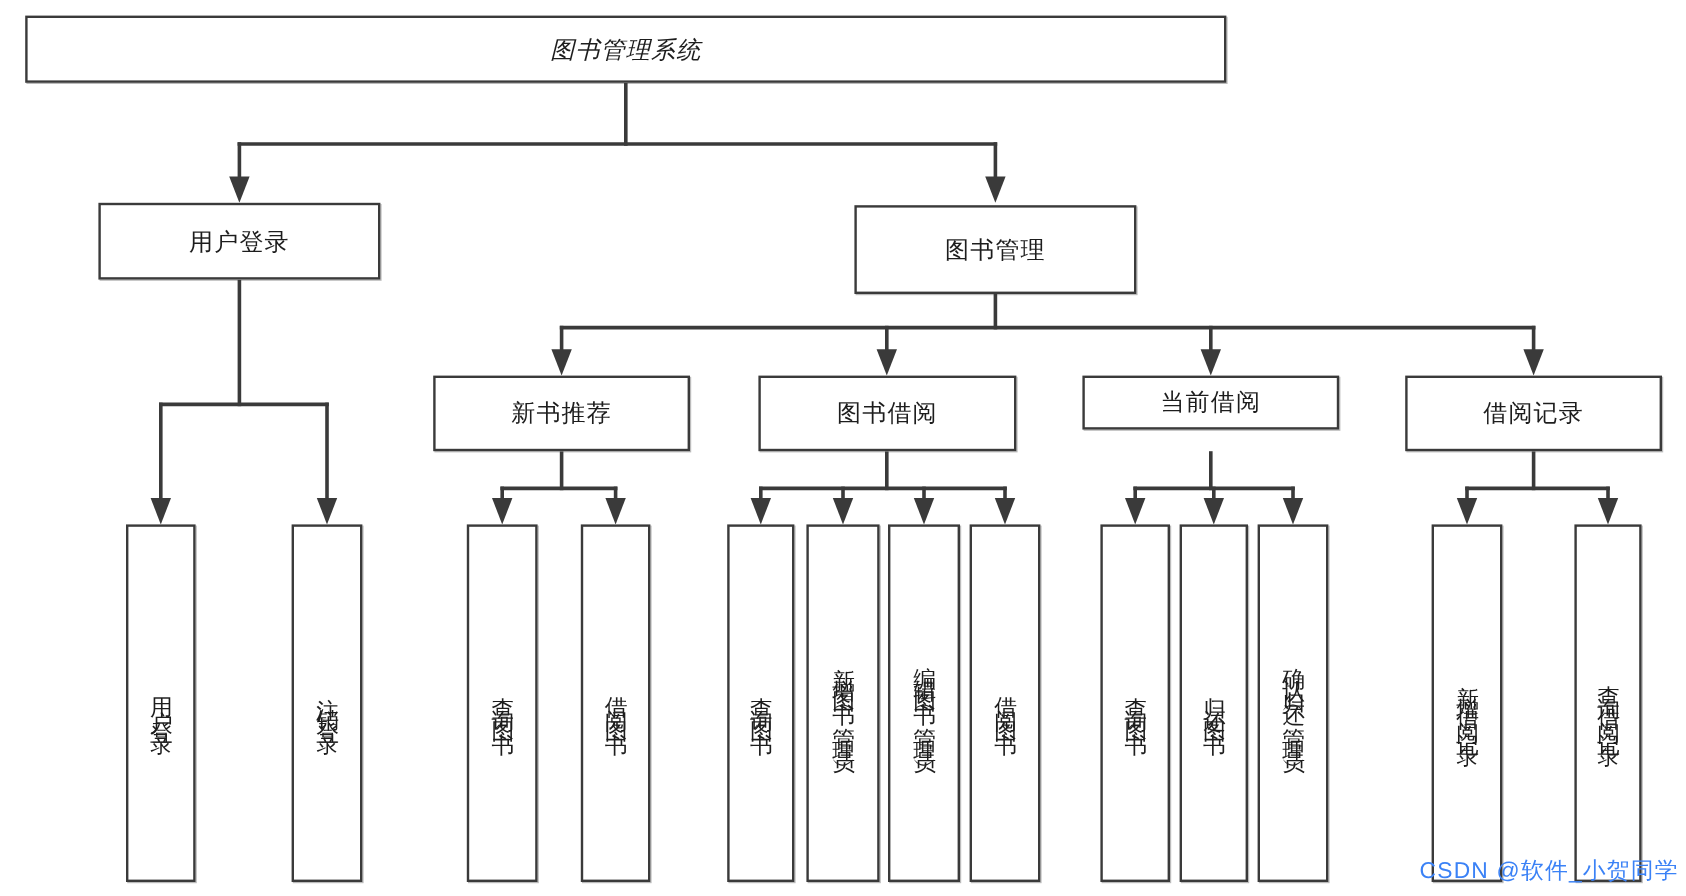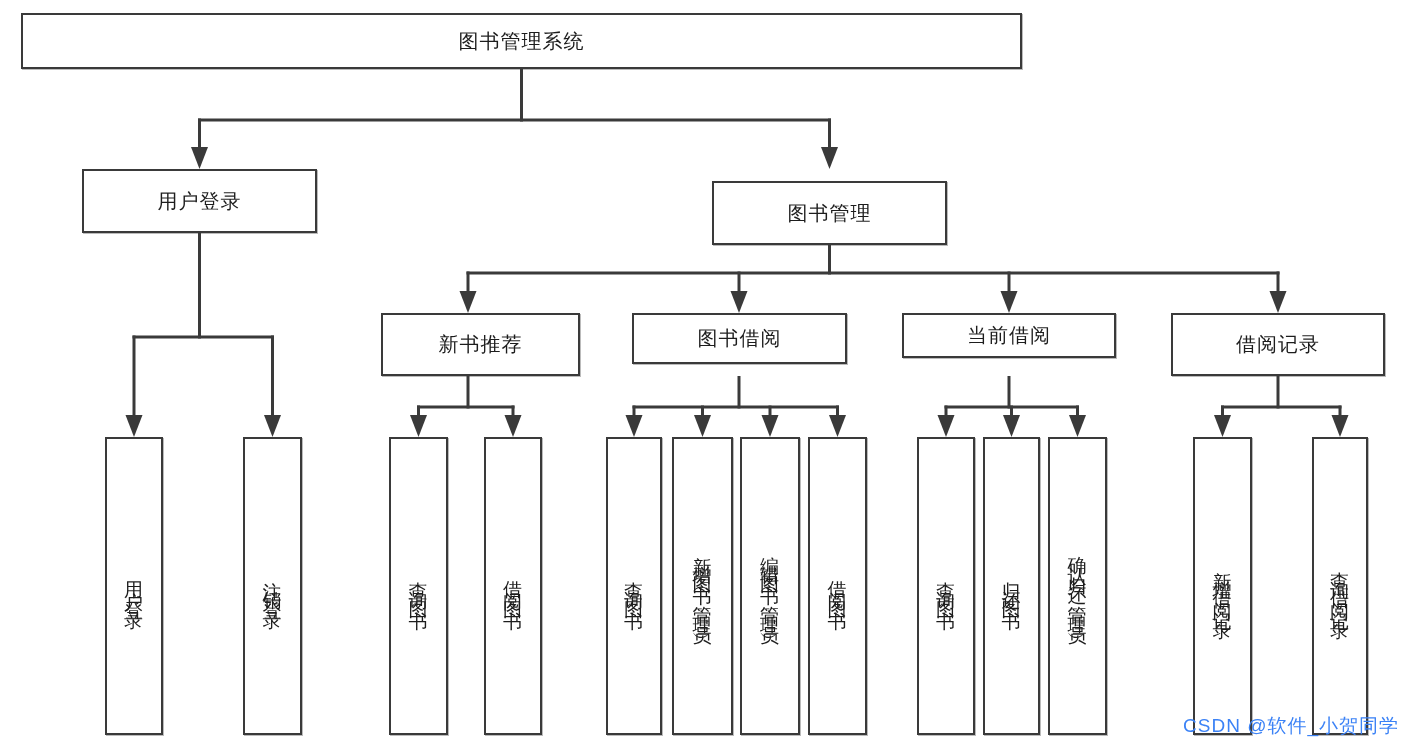--- a/index.html
+++ b/index.html
@@ -132,27 +132,27 @@
     <g>
       <line x1="1278" y1="376" x2="1278" y2="408.5"></line>
       <line x1="1221" y1="407" x2="1341.5" y2="407"></line>
       <line x1="1222.5" y1="405.5" x2="1222.5" y2="421"></line>
       <polygon points="1214,415 1231,415 1222.5,437"></polygon>
       <line x1="1340" y1="405.5" x2="1340" y2="421"></line>
       <polygon points="1331.5,415 1348.5,415 1340,437"></polygon>
     </g>
   </svg>
 
-  <div class="box" style="left:21px; top:13px; width:1001px; height:56px;">图书管理系统</div>
+  <div class="box" style="left:21px; top:13px; width:1001px; height:56px;font-style:italic;">图书管理系统</div>
 
   <div class="box" style="left:82px; top:169px; width:235px; height:64px;">用户登录</div>
-  <div class="box" style="left:712px; top:181px; width:235px; height:64px;">图书管理</div>
-
-  <div class="box" style="left:381px; top:313px; width:199px; height:63px;">新书推荐</div>
-  <div class="box" style="left:632px; top:313px; width:215px; height:51px;">图书借阅</div>
+  <div class="box" style="left:712px; top:171px; width:235px; height:74px;">图书管理</div>
+
+  <div class="box" style="left:361px; top:313px; width:214px; height:63px;">新书推荐</div>
+  <div class="box" style="left:632px; top:313px; width:215px; height:63px;">图书借阅</div>
   <div class="box" style="left:902px; top:313px; width:214px; height:45px;">当前借阅</div>
   <div class="box" style="left:1171px; top:313px; width:214px; height:63px;">借阅记录</div>
 
   <div class="vbox" style="left:105px; top:437px; width:58px; height:298px;">
     <span class="vtext">用户登录</span>
   </div>
   <div class="vbox" style="left:243px; top:437px; width:59px; height:298px;">
     <span class="vtext">注销登录</span>
   </div>
 

